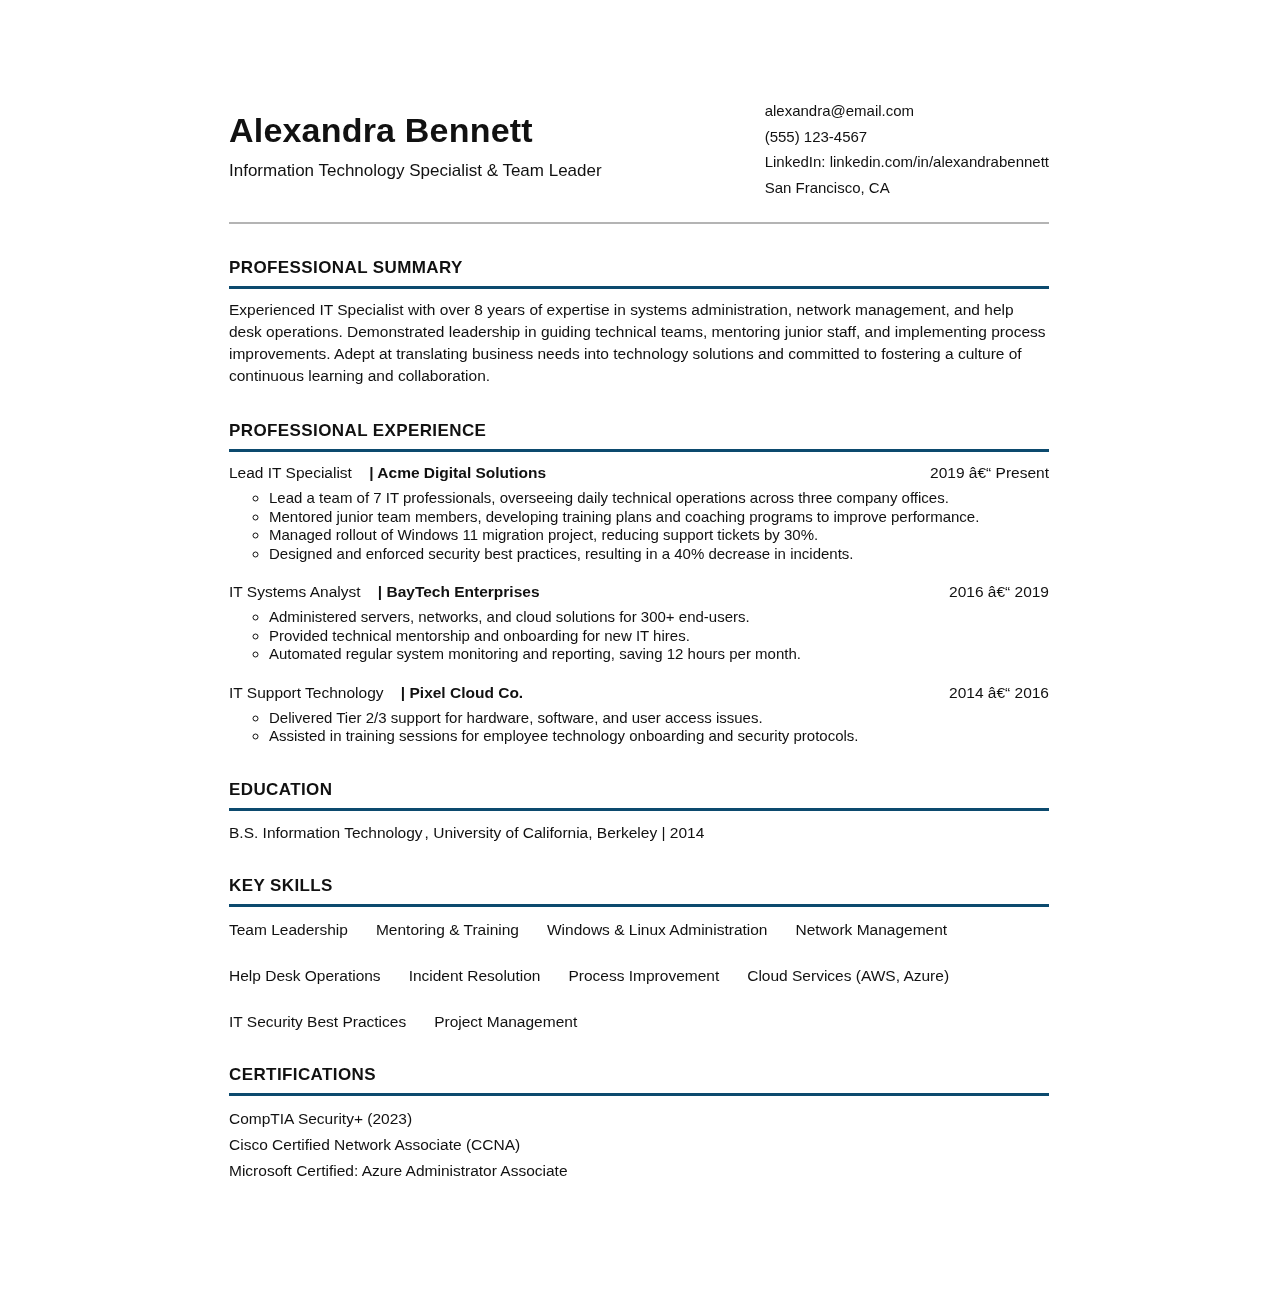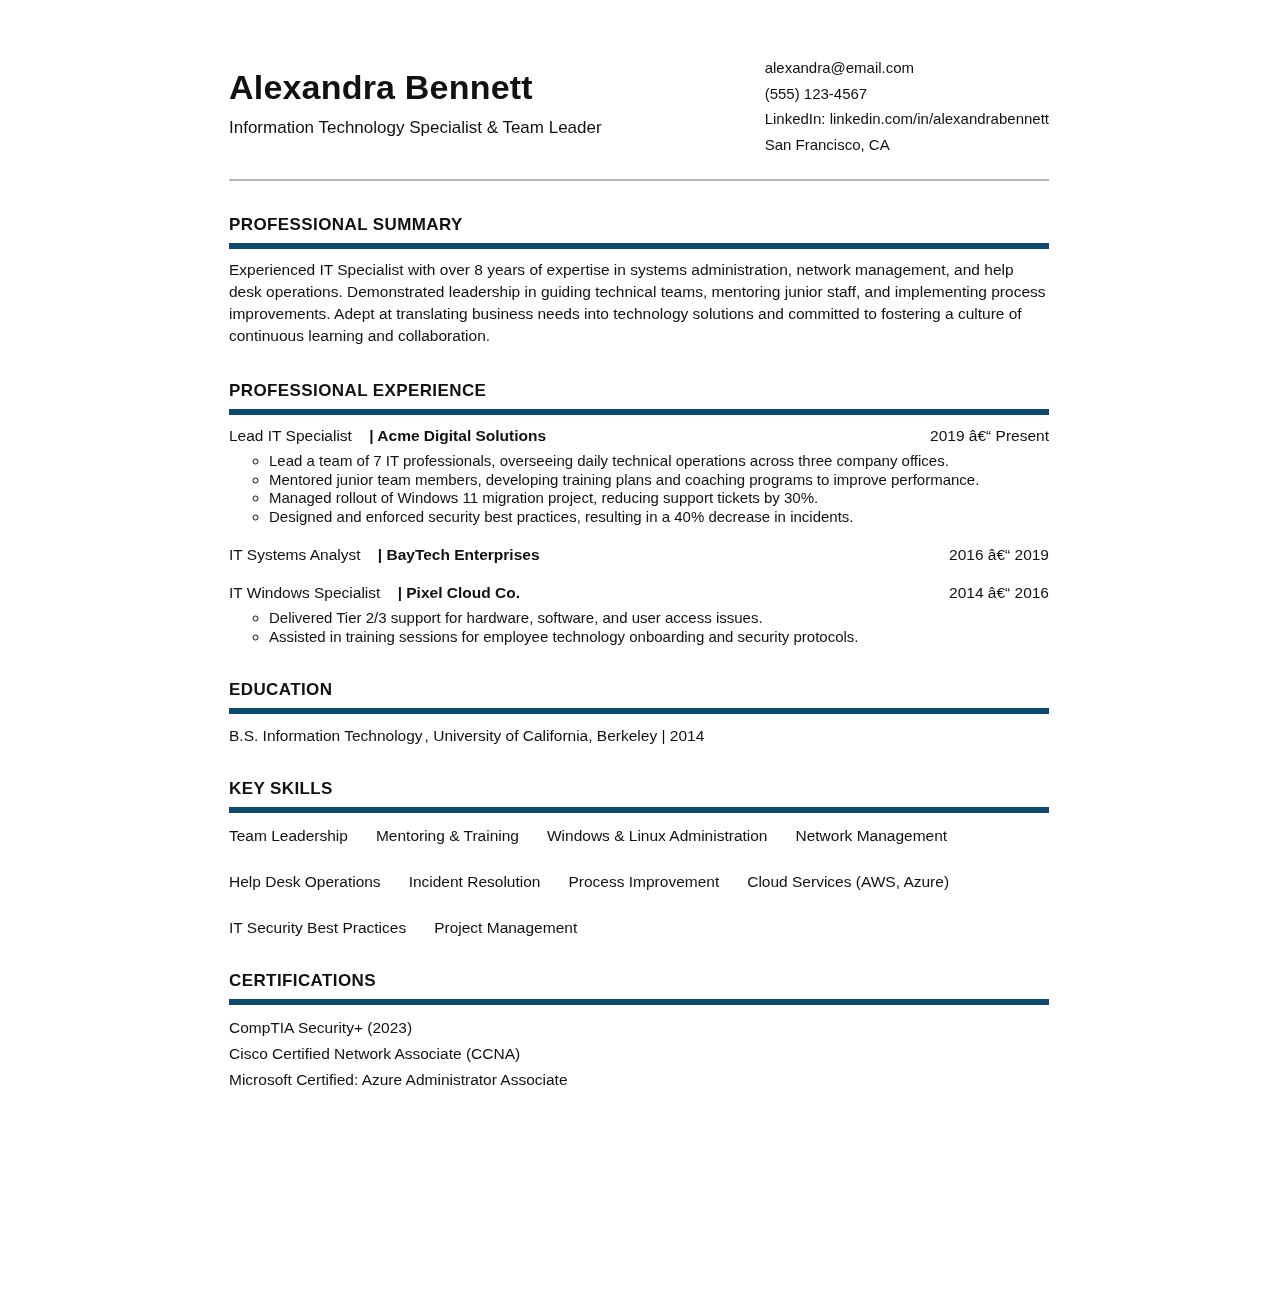--- a/index.html
+++ b/index.html
@@ -9,21 +9,21 @@
     color: #111111;
     font-family: "Liberation Sans", "DejaVu Sans", sans-serif;
   }
   body {
     width: 1278px;
     min-height: 1300px;
   }
   .page {
     width: 820px;
     margin: 0 auto;
-    padding-top: 55px;
+    padding-top: 98px;
   }
   
   .header {
     display: flex;
     justify-content: space-between;
     align-items: flex-start;
   }
   .name {
     font-size: 34px;
     font-weight: bold;
@@ -47,21 +47,21 @@
     margin-top: 22px;
   }
   
   section { margin-top: 34px; }
   .section-heading {
     font-size: 17px;
     font-weight: bold;
     letter-spacing: 0.4px;
     margin: 0;
     padding-bottom: 8px;
-    border-bottom: 6px solid #0c4a6e;
+    border-bottom: 3px solid #0c4a6e;
   }
   .summary-text {
     margin: 10px 0 0 0;
     font-size: 15.5px;
     line-height: 22px;
   }
   
   .job { margin-top: 12px; }
   .job + .job { margin-top: 20px; }
   .job-row {
@@ -151,26 +151,31 @@
     </div>
 
     <div class="job">
       <div class="job-row">
         <div>
           <span class="job-title">IT Systems Analyst</span>
           <span class="job-company">| BayTech Enterprises</span>
         </div>
         <span class="job-dates">2016 â€“ 2019</span>
       </div>
+      <ul class="job-bullets">
+        <li>Administered servers, networks, and cloud solutions for 300+ end-users.</li>
+        <li>Provided technical mentorship and onboarding for new IT hires.</li>
+        <li>Automated regular system monitoring and reporting, saving 12 hours per month.</li>
+      </ul>
     </div>
 
     <div class="job">
       <div class="job-row">
         <div>
-          <span class="job-title">IT Windows Specialist</span>
+          <span class="job-title">IT Support Technology</span>
           <span class="job-company">| Pixel Cloud Co.</span>
         </div>
         <span class="job-dates">2014 â€“ 2016</span>
       </div>
       <ul class="job-bullets">
         <li>Delivered Tier 2/3 support for hardware, software, and user access issues.</li>
         <li>Assisted in training sessions for employee technology onboarding and security protocols.</li>
       </ul>
     </div>
   </section>

